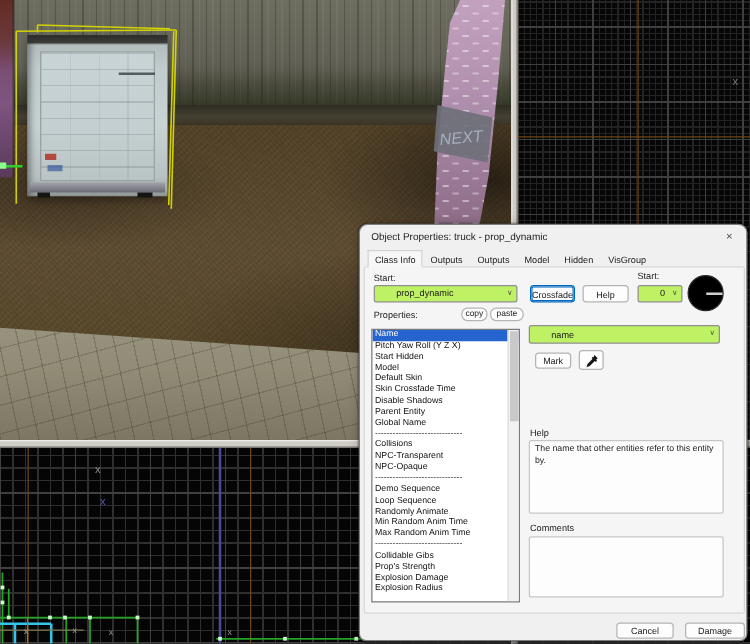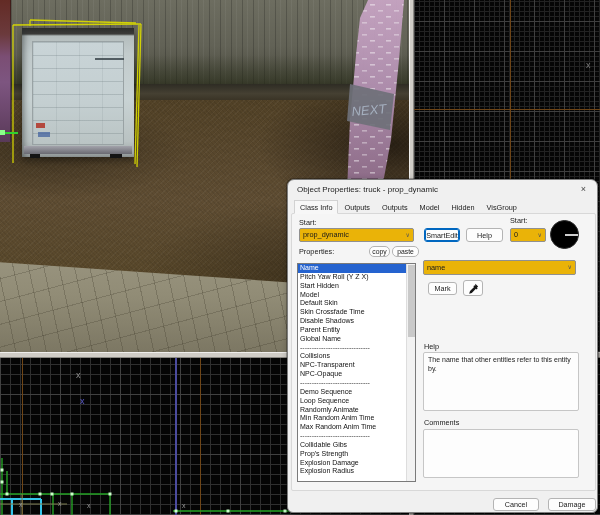--- a/index.html
+++ b/index.html
@@ -90,22 +90,22 @@
   #titlebar { position:absolute; left:0; top:0; width:100%; height:20px; }
   #title { position:absolute; left:9px; top:5px; font-size:8px; color:#222; }
   #close-btn { position:absolute; right:7px; top:3px; width:13px; height:13px;
     text-align:center; font-size:9px; line-height:13px; color:#444; }
   #tabstrip { position:absolute; left:6px; top:20px; height:14px; display:flex; z-index:2; }
   .tab { padding:2px 5px 3px; font-size:7.3px; color:#1a1a1a; border:1px solid transparent; }
   .tab.active { background:#f7f7f7; border:1px solid #d2d2d2; border-bottom:1px solid #f7f7f7; }
   #tabpanel { position:absolute; left:3px; top:33px; width:305px; height:278px;
     background:#f5f5f5; border:1px solid #d8d8d8; border-radius:2px; }
   .lbl { position:absolute; font-size:7.3px; color:#1a1a1a; white-space:nowrap; }
-  .combo { position:absolute; background:#eab308; border:1px solid #909090; border-radius:2px;
-    font-size:7.3px; line-height:12px; padding-left:3px; white-space:nowrap; overflow:hidden; }
+  .combo { position:absolute; background:#bef264; border:1px solid #909090; border-radius:2px;
+    font-size:7.3px; line-height:12px; padding-left:17px; white-space:nowrap; overflow:hidden; }
   .combo .chev { position:absolute; right:3px; top:0; font-size:6px; line-height:13px; color:#555; }
   .btn { position:absolute; background:#fdfdfd; border:1px solid #b4b4b4; border-radius:3px;
     font-size:7.2px; text-align:center; color:#1a1a1a; }
   .btn.accent { border:1px solid #0067c0; box-shadow:inset 0 0 0 1px #0067c0; }
   .btn.pill { border-radius:5px; font-size:6.8px; }
   #angle-circle { position:absolute; left:262px; top:40px; width:29px; height:29px;
     background:#000; border-radius:50%; border:1px solid #2a2a2a; }
   #angle-needle { position:absolute; left:14px; top:13px; width:13px; height:2px; background:#cfcfcf; }
   #kvlist { position:absolute; left:9px; top:83px; width:119px; height:219px;
     background:#fff; border:1px solid #7a7a7a; overflow:hidden; }
@@ -253,21 +253,21 @@
         <div class="tab">Hidden</div>
         <div class="tab">VisGroup</div>
     </div>
     <div id="tabpanel"></div>
 
     <span class="lbl" style="left:11px; top:38px;">Start:</span>
     <div class="combo" style="left:11px; top:48px; width:115px; height:14px;">
       <span>prop_dynamic</span>
       <span class="chev">∨</span>
     </div>
-    <div class="btn accent" style="left:136px; top:48px; width:36px; height:14px; line-height:13px;">SmartEdit</div>
+    <div class="btn accent" style="left:136px; top:48px; width:36px; height:14px; line-height:13px;">Crossfade</div>
     <div class="btn" style="left:178px; top:48px; width:37px; height:14px; line-height:13px;">Help</div>
     <span class="lbl" style="left:222px; top:36px;">Start:</span>
     <div class="combo" style="left:222px; top:48px; width:36px; height:14px;">
       <span>0</span>
       <span class="chev">∨</span>
     </div>
     <div id="angle-circle">
       <div id="angle-needle"></div>
     </div>
 

